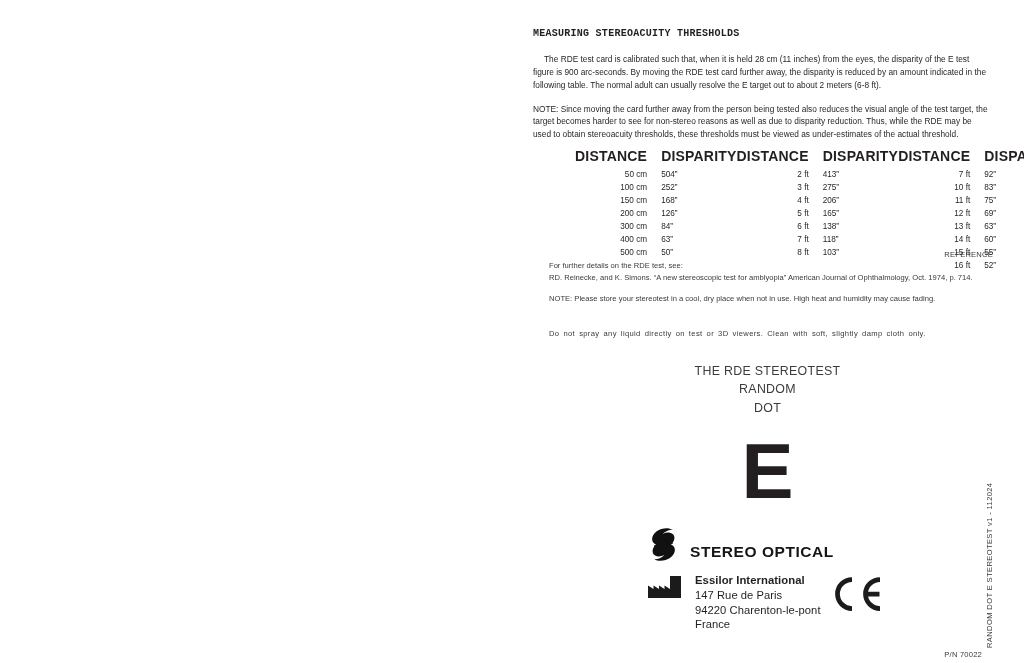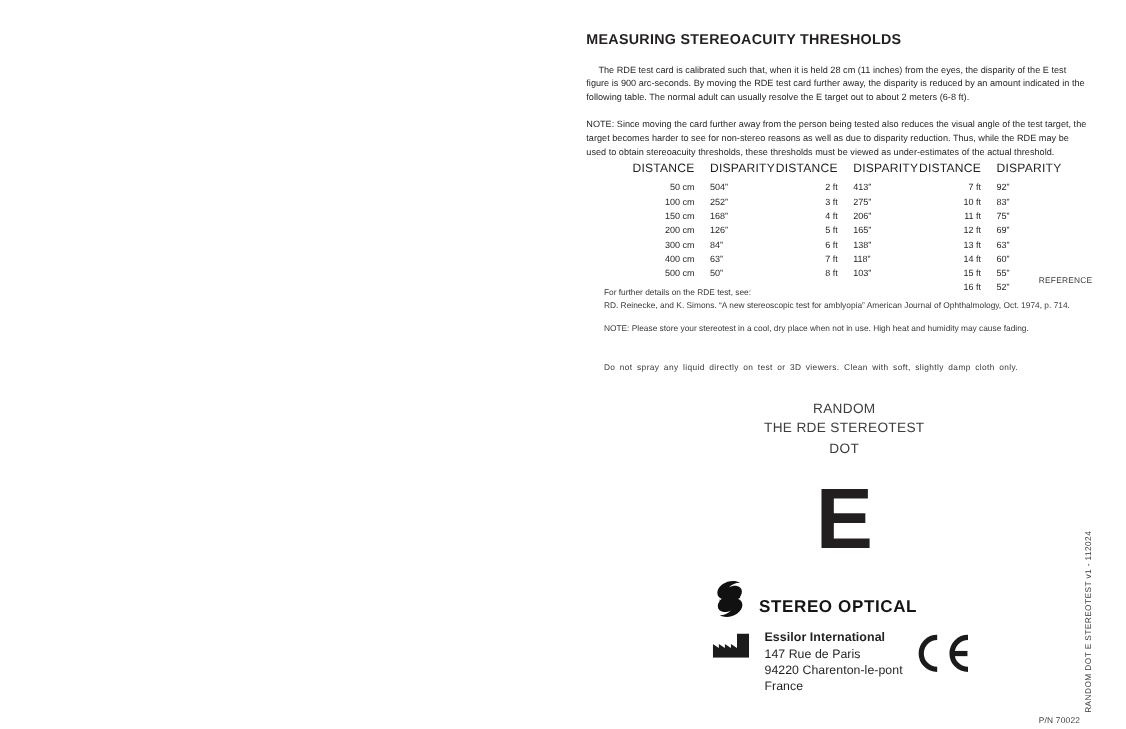--- a/index.html
+++ b/index.html
@@ -24,25 +24,26 @@
 
   
   .content {
     position: absolute;
     left: 533px;
     top: 28px;
     width: 456px;
   }
 
   .section-heading {
-    font-size: 13px;
+    font-size: 10px;
     font-weight: bold;
     letter-spacing: 0.26px;
     margin: 0 0 13px 0;
     line-height: 1.2;
+    font-family: Liberation Mono, monospace;
   }
 
   .para {
     font-size: 8.3px;
     line-height: 1.55;
     margin: 0 0 11px 0;
     text-align: left;
     letter-spacing: 0.01px;
   }
   .para.indent {
@@ -55,22 +56,22 @@
     left: 575px;
     top: 146px;
     width: 390px;
   }
   table.disparity {
     border-collapse: collapse;
     font-size: 8.2px;
     line-height: 1.45;
   }
   table.disparity th {
-    font-size: 11px;
-    font-weight: normal;
+    font-size: 14px;
+    font-weight: bold;
     letter-spacing: 0.2px;
     padding: 0 0 2px 0;
     text-align: right;
     white-space: nowrap;
   }
   table.disparity td {
     padding: 0.6px 0;
     white-space: nowrap;
   }
   .col-dist {
@@ -354,22 +355,22 @@
     <p class="ref-heading">REFERENCE</p>
     <p class="ref-line">For further details on the RDE test, see:</p>
     <p class="ref-line">RD. Reinecke, and K. Simons. “A new stereoscopic test for amblyopia” American Journal of Ophthalmology, Oct. 1974, p. 714.</p>
     <div class="ref-gap"></div>
     <p class="ref-line">NOTE:  Please store your stereotest in a cool, dry place when not in use.  High heat and humidity may cause fading.</p>
     <div class="ref-gap"></div>
     <p class="spray">Do not spray any liquid directly on test or 3D viewers. Clean with soft, slightly damp cloth only.</p>
   </div>
 
   <div class="title-block">
+    <div class="title-line">THE RDE STEREOTEST</div>
     <div class="title-line">RANDOM</div>
-    <div class="title-line">THE RDE STEREOTEST</div>
     <div class="title-line">DOT</div>
   </div>
 
   <div class="big-e">E</div>
 
   <div class="logo-row">
     <svg class="logo-mark" viewBox="0 0 62 66" aria-hidden="true">
       <path fill="#111111" d="M49.5 3.5 C41 -1.5 27 -0.5 17.5 6.5 C8.5 13 5.5 23 11 29.5
                C14.5 33.7 20.5 34.6 28 33.2 C22 36.5 16 36.4 12 34 L12 34
                C12.5 40 19 43.5 27 42.5 C38 41 49 33 52 24.5

